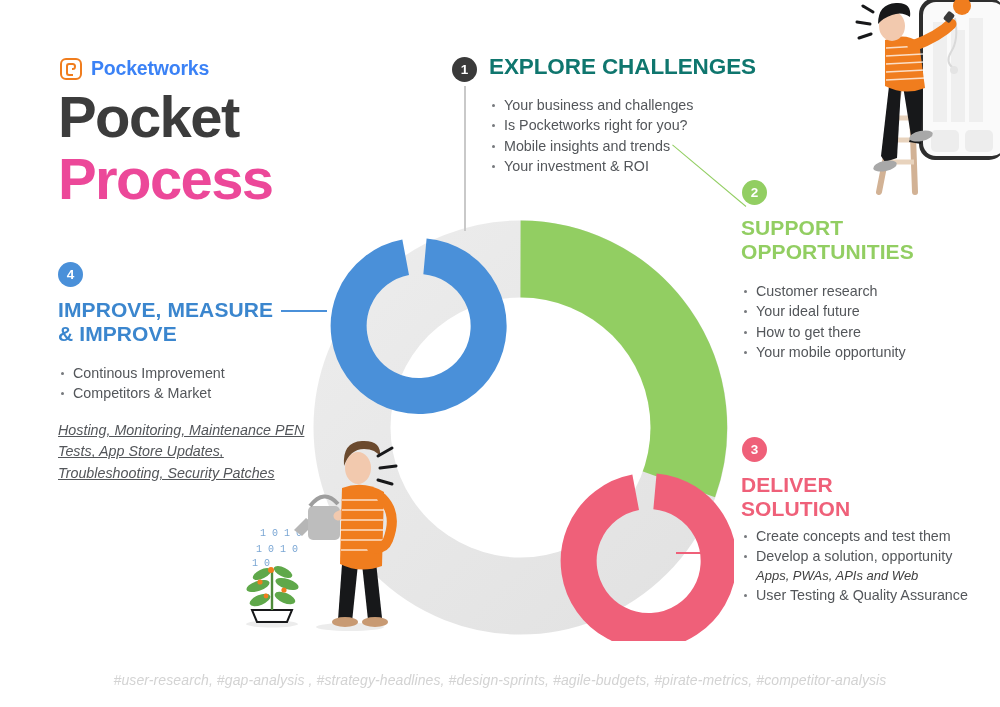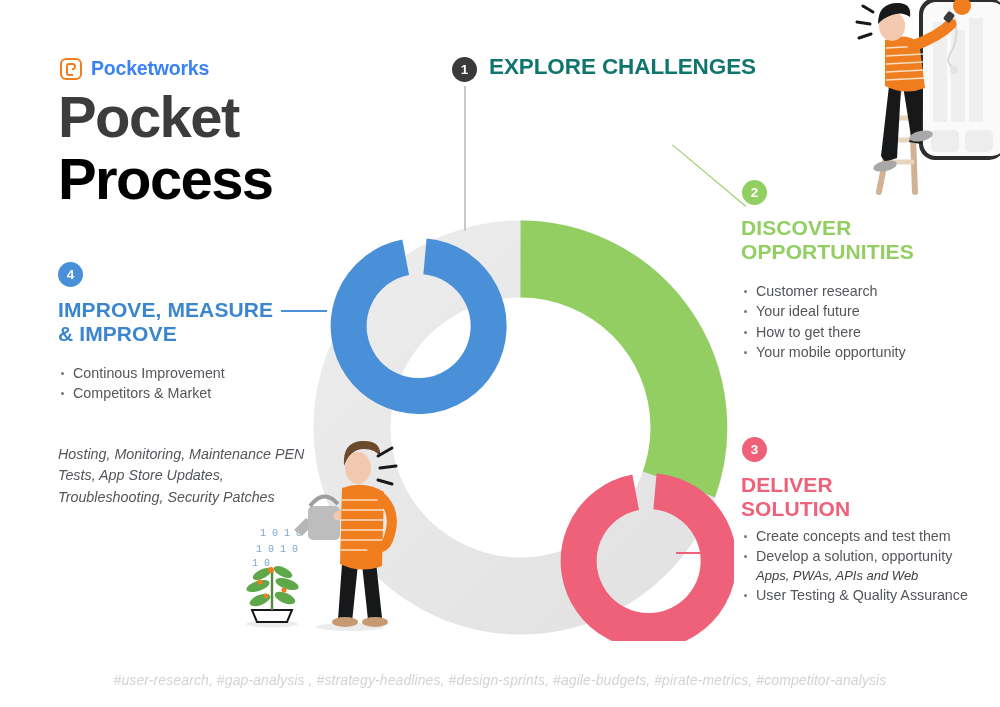--- a/index.html
+++ b/index.html
@@ -29,21 +29,21 @@
     border:2px solid #F07D1E;border-left:none;border-radius:0 4px 4px 0;
     box-sizing:border-box;
   }
   .brand-name{font-size:19.5px;font-weight:600;color:#3b82f6;letter-spacing:-.2px;}
 
   .title1,.title2{
     position:absolute;left:58px;font-size:58px;font-weight:700;
     letter-spacing:-1.6px;line-height:1;
   }
   .title1{top:88px;color:#3c3c3c;}
-  .title2{top:150px;color:#000000;}
+  .title2{top:150px;color:#ec4899;}
 
   
   .donut{position:absolute;left:307px;top:214px;width:427px;height:427px;}
   .donut svg{display:block;}
 
   
   .ln{position:absolute;background:#c9c9c9;}
   .ln-1{left:464px;top:86px;width:1.6px;height:145px;}
   .ln-4{left:281px;top:310px;width:46px;height:2.2px;background:#4A90D9;}
   .ln-3{left:676px;top:552px;width:58px;height:1.8px;background:#EF6079;}
@@ -96,21 +96,21 @@
 
   
   .sec-3{left:741px;top:473px;width:255px;}
   .sec-3 h2{font-size:21px;color:#EF6079;}
   .sec-3 ul{margin-top:6px;}
 
   
   .sec-4{left:58px;top:298px;width:270px;}
   .sec-4 h2{font-size:21px;color:#3B86CE;}
   .sec-4 ul{margin-top:18px;}
-  .sec-4 .note{margin-top:40px;}
+  .sec-4 .note{margin-top:16px;text-decoration:underline;}
 
   
   .footer{
     position:absolute;left:0;top:672px;width:1000px;text-align:center;
     font-style:italic;font-size:14px;color:#d3d3d3;letter-spacing:.1px;
   }
 
   
   .illus{position:absolute;}
   .illus-painter{left:845px;top:-4px;width:160px;height:200px;}
@@ -162,26 +162,32 @@
   </div>
 
   <div class="ln ln-1"></div>
   <div class="ln-2"></div>
   <div class="ln ln-3"></div>
   <div class="ln ln-4"></div>
 
   <div class="badge badge-1">1</div>
   <div class="sec sec-1">
     <h2>EXPLORE CHALLENGES</h2>
+    <ul>
+      <li>Your business and challenges</li>
+      <li>Is Pocketworks right for you?</li>
+      <li>Mobile insights and trends</li>
+      <li>Your investment &amp; ROI</li>
+    </ul>
   </div>
 
   <div class="badge badge-2">2</div>
   <div class="sec sec-2">
     <h2>
-      <span>DISCOVER</span><br>
+      <span>SUPPORT</span><br>
       <span>OPPORTUNITIES</span>
     </h2>
     <ul>
       <li>Customer research</li>
       <li>Your ideal future</li>
       <li>How to get there</li>
       <li>Your mobile opportunity</li>
     </ul>
   </div>
 

